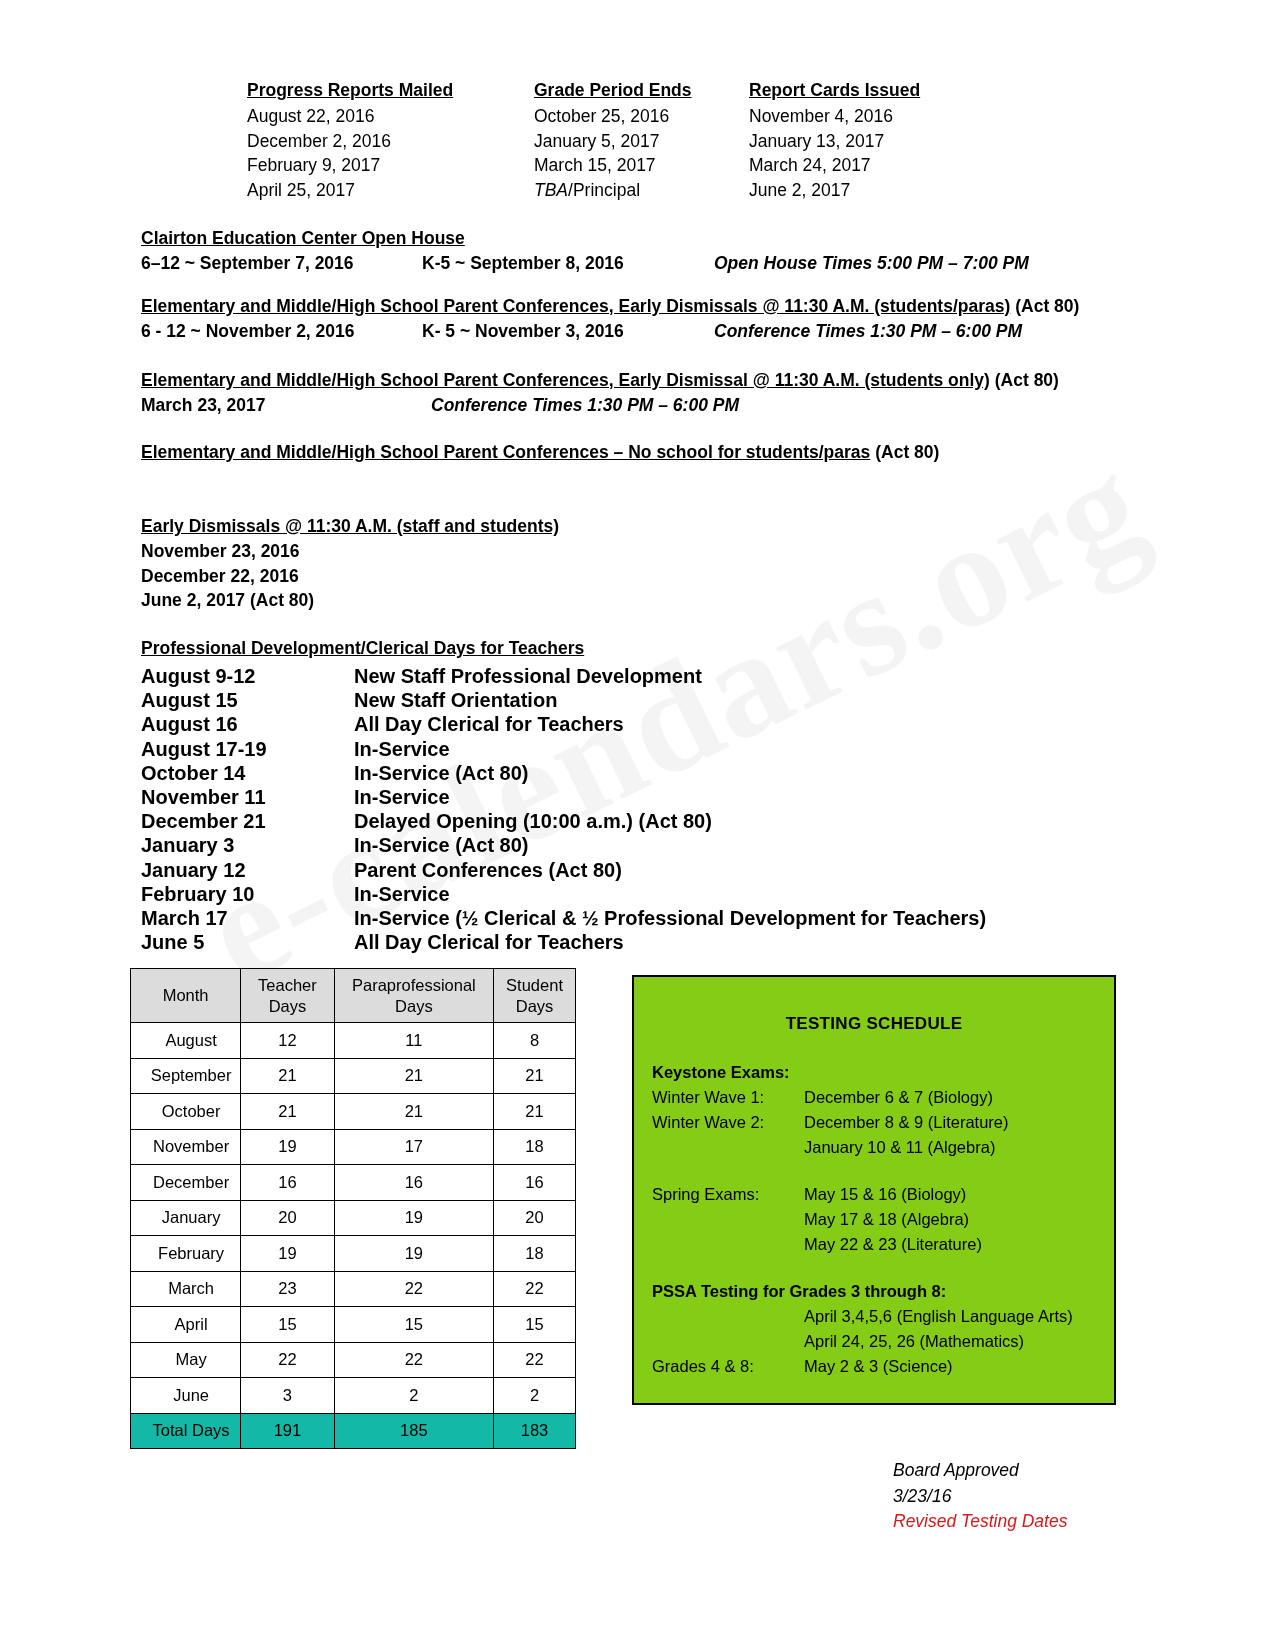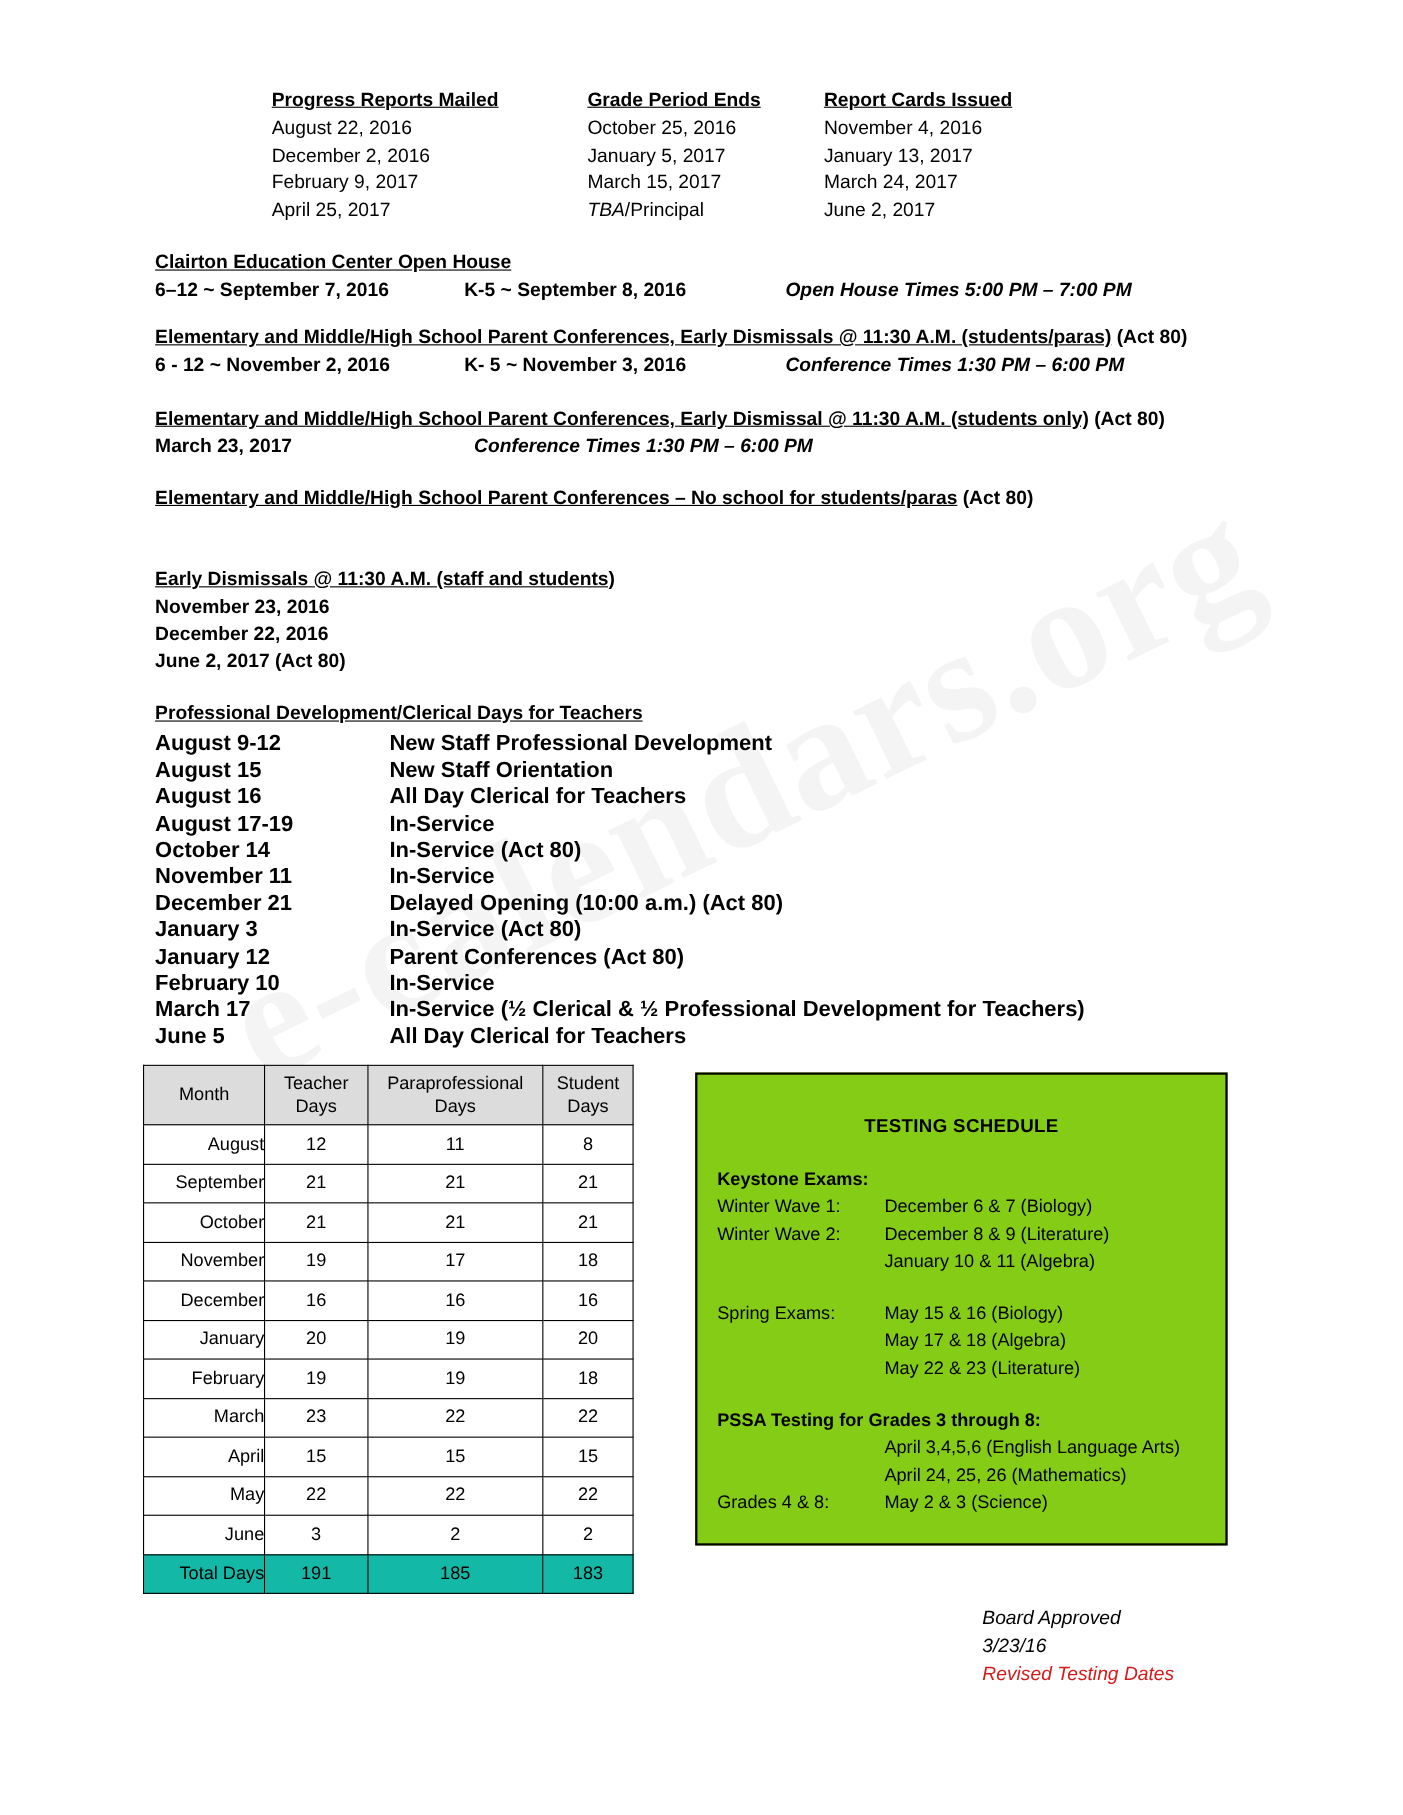--- a/index.html
+++ b/index.html
@@ -136,21 +136,21 @@
   }
   .days-table thead th {
     background: #dcdcdc;
     height: 53px;
     line-height: 21px;
   }
   .days-table tbody td {
     height: 34.5px;
   }
   .days-table tbody td.month-cell {
-    text-align: right;
+    text-align: center;
     padding-left: 11px;
     font-size: 16.5px;
   }
   .days-table tbody tr.total-row td {
     background: #14b8a6;
   }
   .days-table tbody tr.total-row td.month-cell {
     font-size: 16.5px;
   }
   .col-month { width: 110px; }

